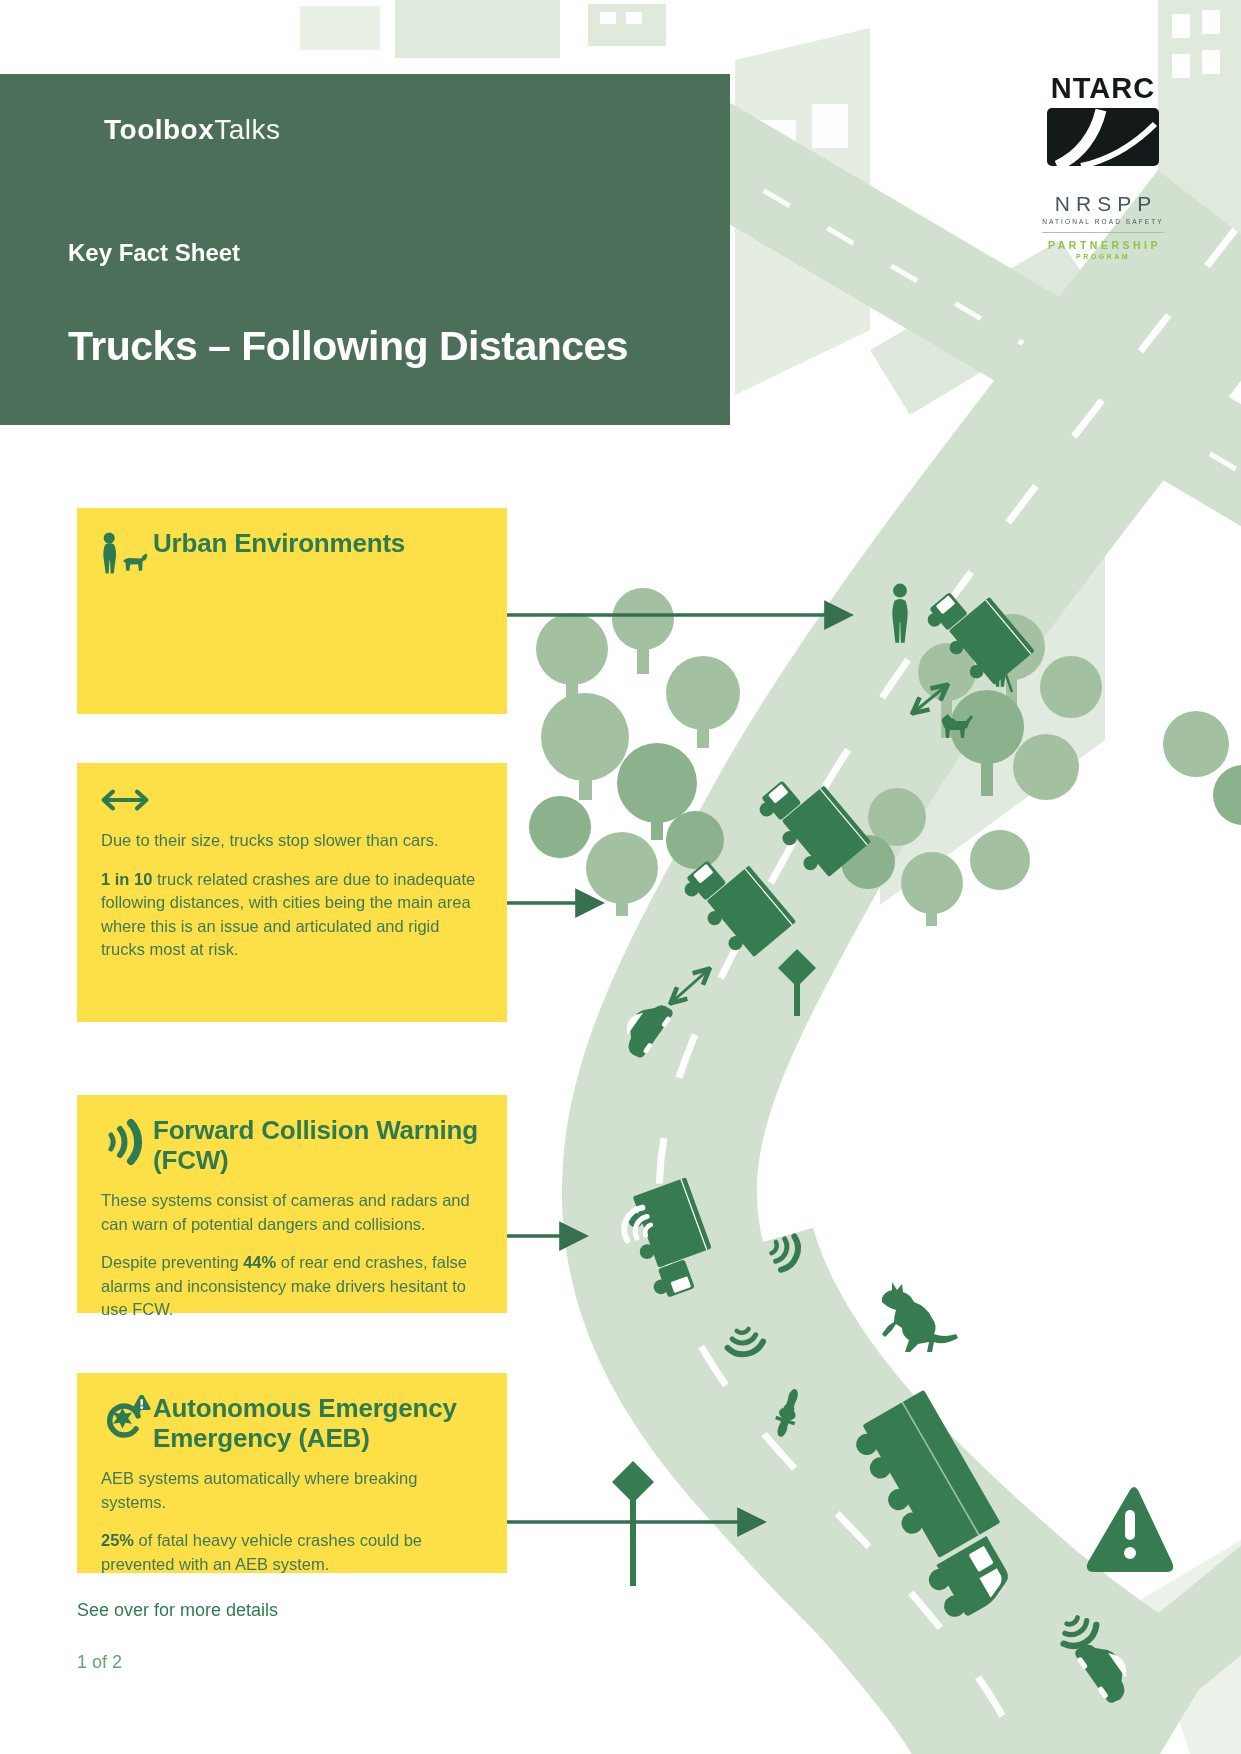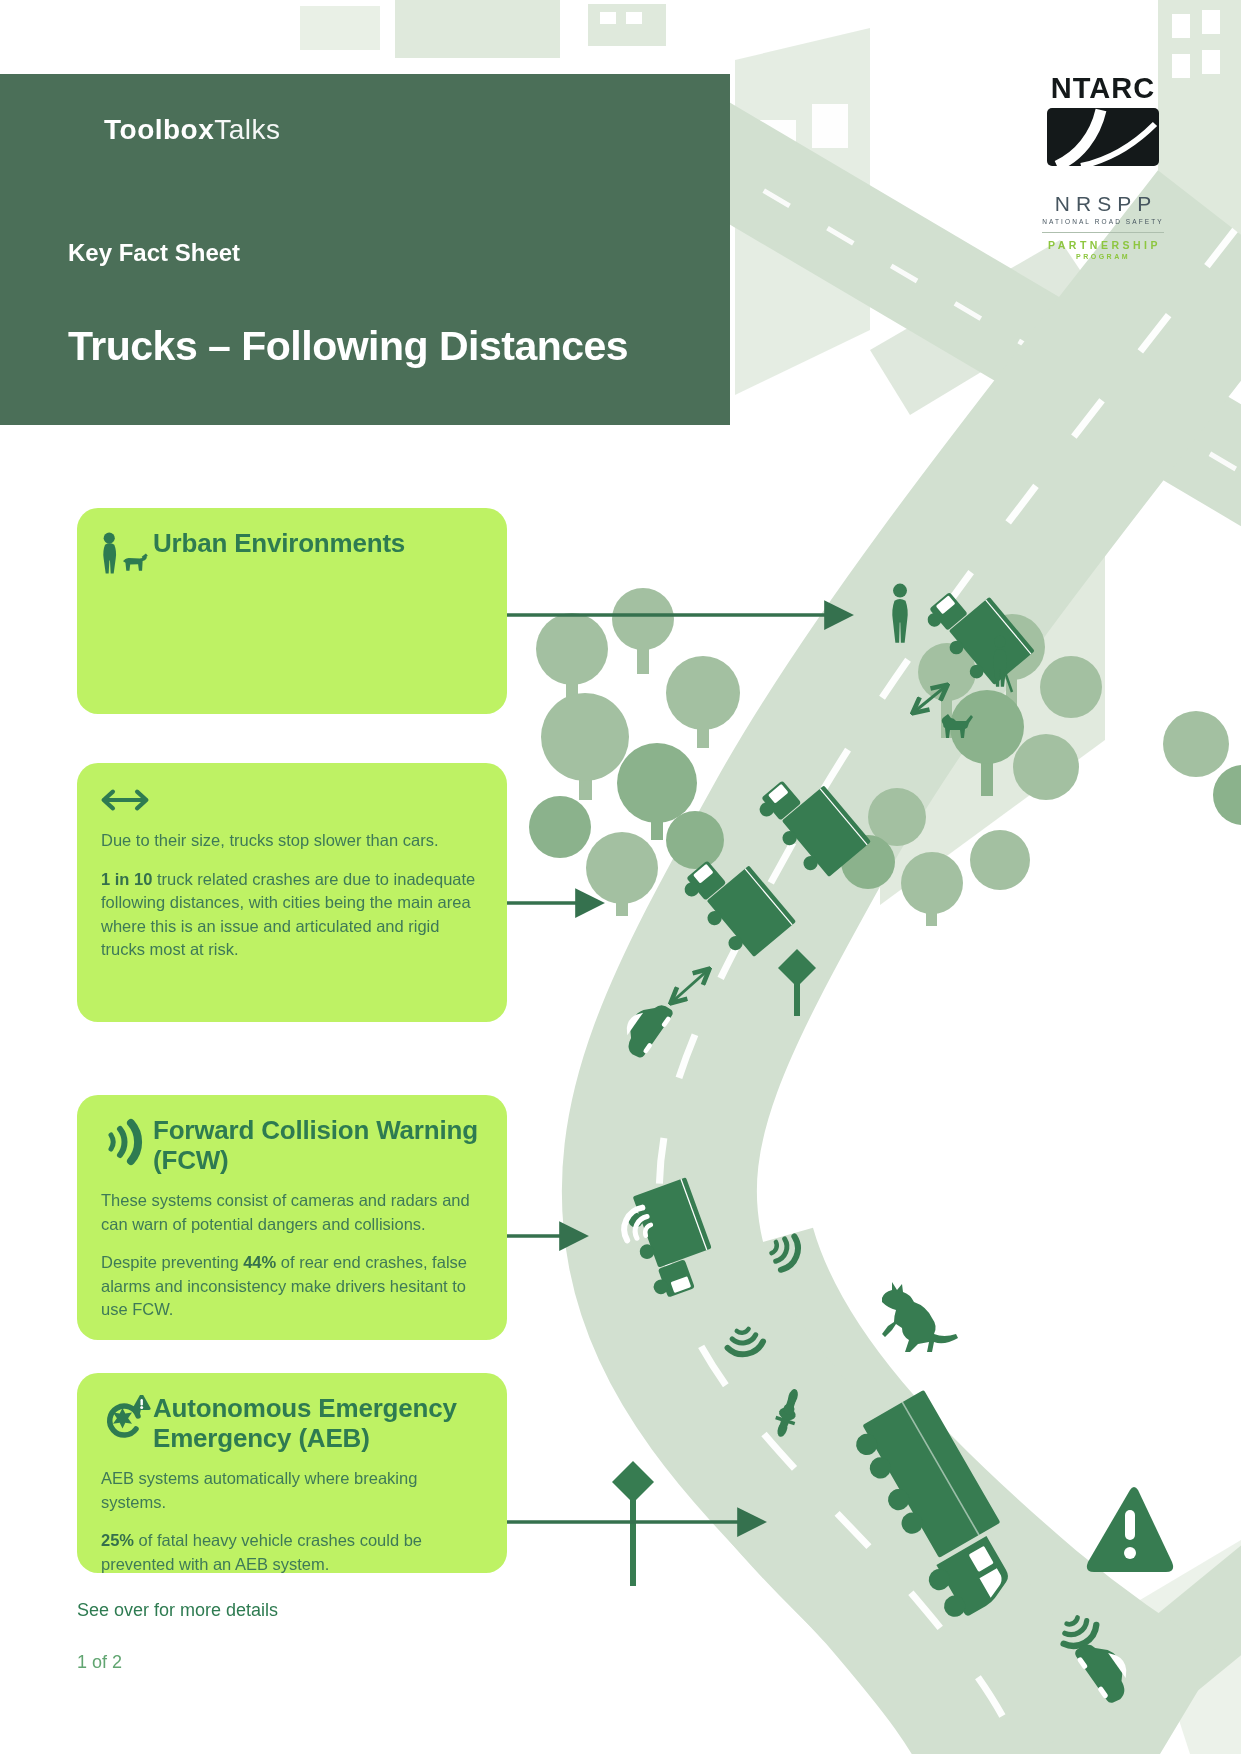--- a/index.html
+++ b/index.html
@@ -22,24 +22,24 @@
   .ntarc-name{font-size:29px;font-weight:700;color:#14191a;letter-spacing:1px;}
   .ntarc-road{display:block;margin:3px auto 0;}
   .nrspp{position:absolute;left:1040px;top:192px;width:126px;text-align:center;z-index:2;}
   .nrspp-name{font-size:21px;font-weight:400;color:#46555f;letter-spacing:6px;text-indent:6px;}
   .nrspp-sub{font-size:6.5px;color:#46555f;letter-spacing:2.1px;margin-top:2px;}
   .nrspp-line{border:none;border-top:1px solid #aebfae;margin:7px 2px 6px;}
   .nrspp-part{font-size:10.5px;font-weight:700;color:#8dc63f;letter-spacing:3.5px;text-indent:3px;}
   .nrspp-prog{font-size:7px;font-weight:700;color:#8dc63f;letter-spacing:2.5px;margin-top:2px;}
 
   
-  .fact-box{position:absolute;left:77px;width:430px;background:#bef264;z-index:2;box-sizing:border-box;padding:20px 20px 0 20px;border-radius:21px;}
+  .fact-box{position:absolute;left:77px;width:430px;background:#fde047;z-index:2;box-sizing:border-box;padding:20px 20px 0 20px;}
   .box-0{top:508px;height:206px;}
   .box-1{top:763px;height:259px;}
-  .box-2{top:1095px;height:245px;}
+  .box-2{top:1095px;height:218px;}
   .box-3{top:1373px;height:200px;}
   .box-head{display:flex;align-items:flex-start;margin-bottom:14px;}
   .box-icon{flex:0 0 56px;display:flex;justify-content:center;margin-top:2px;}
   .box-title{margin:0;font-size:26px;line-height:30px;font-weight:700;color:#2e7b51;letter-spacing:-.2px;}
   .box-body{margin:0 0 0 4px;}
   .box-body p{margin:0 0 15px;font-size:16.5px;line-height:23.5px;color:#3e7a57;}
   .box-body strong{font-weight:700;color:#35704c;}
 
   
   .foot-note{position:absolute;left:77px;top:1600px;font-size:18px;color:#2e7b51;z-index:2;}

